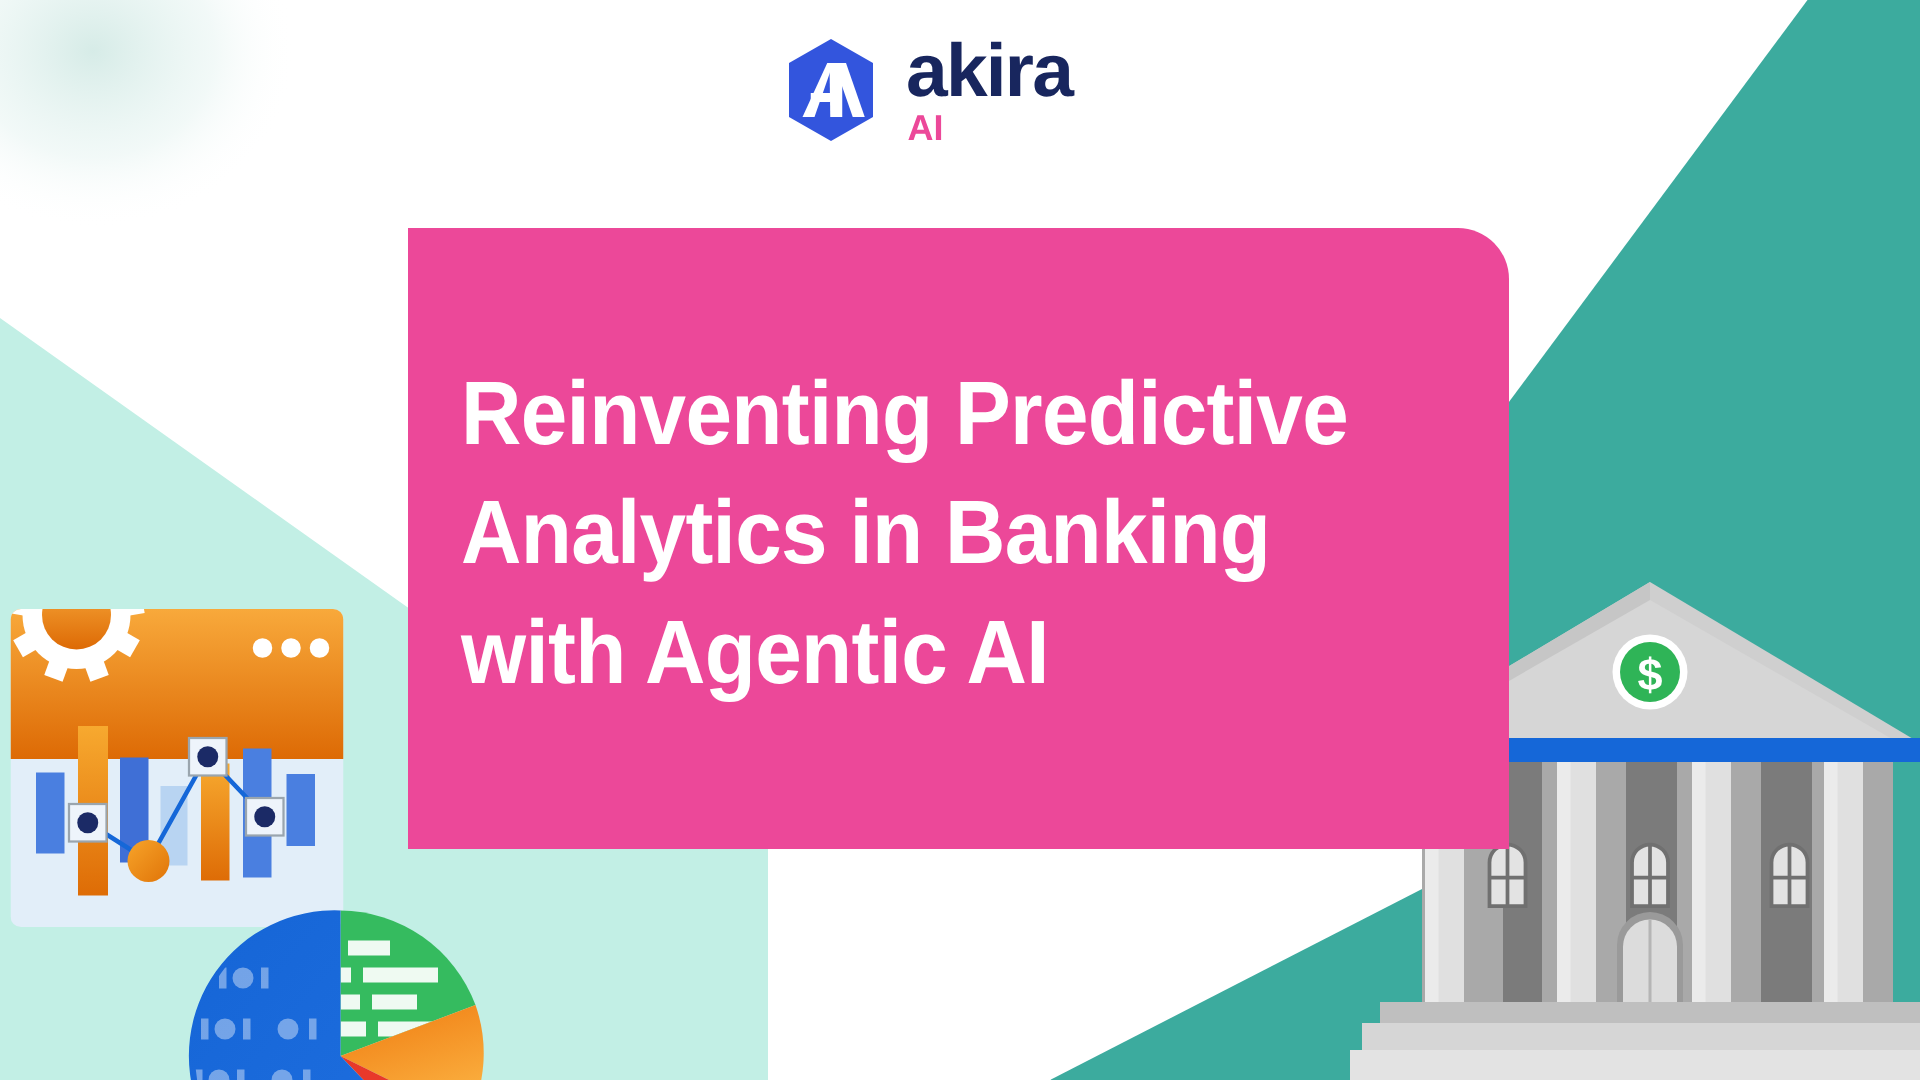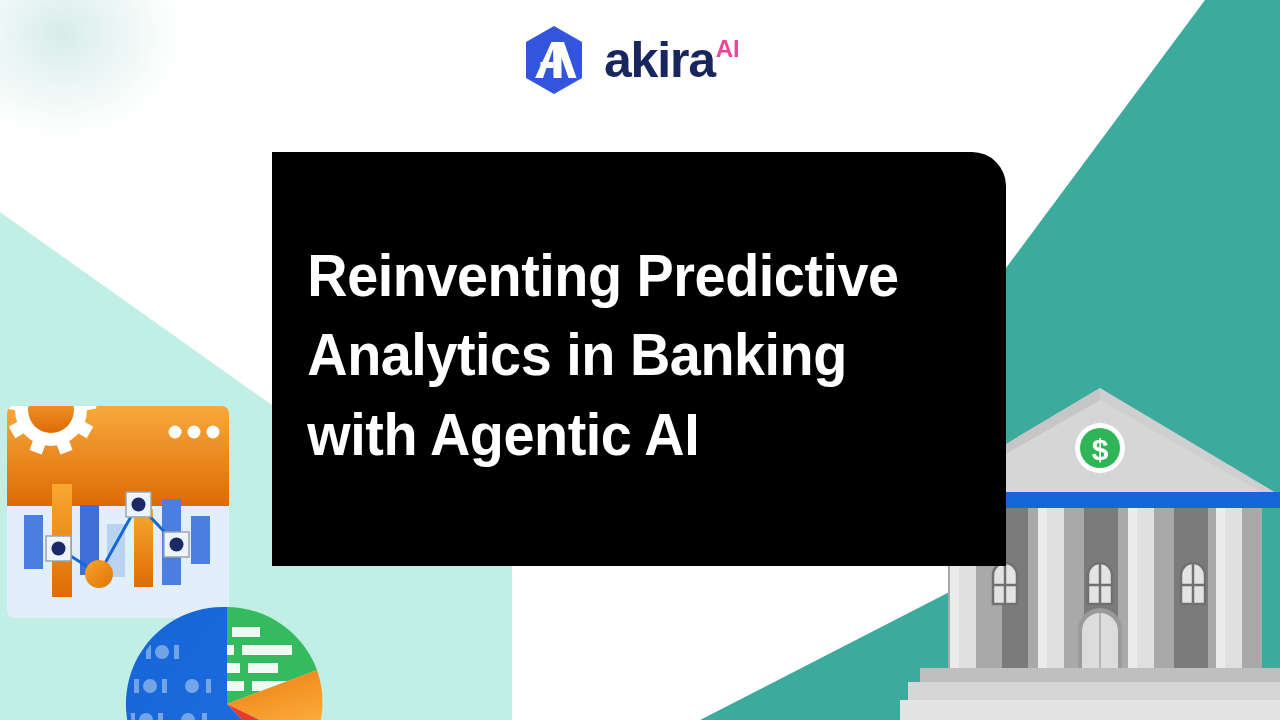--- a/index.html
+++ b/index.html
@@ -26,20 +26,21 @@
     position:absolute;
     left:520px; top:24px;
     display:flex; align-items:center; gap:16px;
     height:72px;
     z-index:30;
   }
   #logo-mark { width:68px; height:72px; display:block; flex:0 0 auto; }
   #logo-word {
     display:flex; align-items:flex-start;
     line-height:1;
+    flex-direction:column;
   }
   #logo-akira {
     font-size:50px;
     font-weight:bold;
     color:#18265e;
     letter-spacing:-1.2px;
     line-height:1;
   }
   #logo-ai {
     font-size:24px;
@@ -49,21 +50,21 @@
     line-height:1;
     margin-top:2px;
     margin-left:1px;
   }
 
   
   #title-card {
     position:absolute;
     left:272px; top:152px;
     width:734px; height:414px;
-    background:#000000;
+    background:#ec4899;
     border-top-right-radius:34px;
     z-index:25;
     display:flex;
     align-items:center;
   }
   #title-text {
     color:#ffffff;
     font-size:60px;
     font-weight:bold;
     line-height:1.32;

